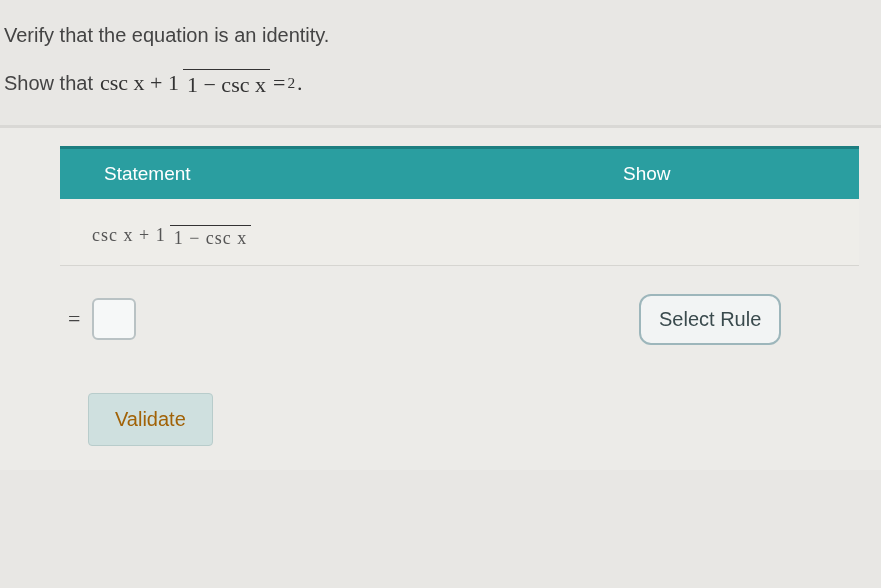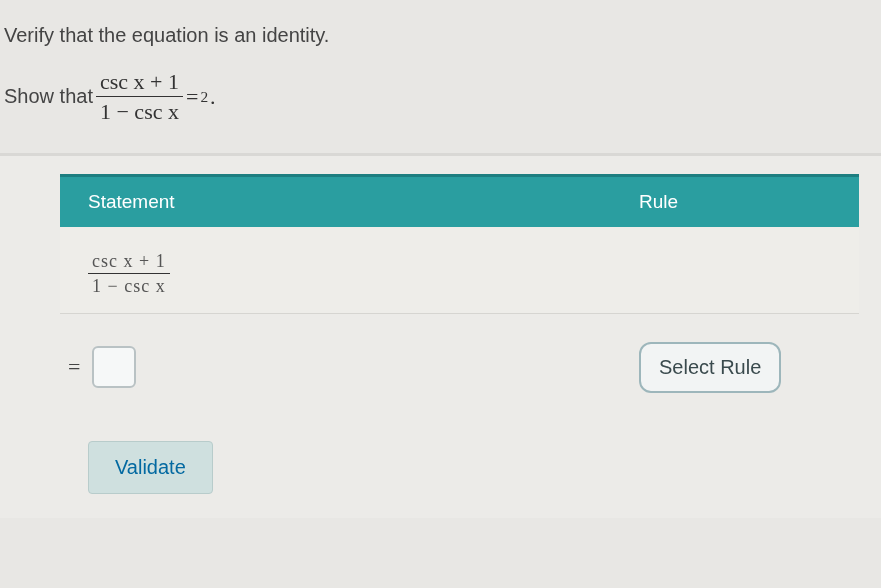--- a/index.html
+++ b/index.html
@@ -30,21 +30,21 @@
     font-size: 22px;
     color: #333;
   }
   .show-label {
     font-family: Arial, Helvetica, sans-serif;
     font-size: 20px;
     color: #444;
   }
   .frac {
     display: inline-flex;
-    flex-direction: column;
+    flex-direction: row;
     align-items: center;
     vertical-align: middle;
     line-height: 1.15;
     justify-content: center;
   }
   .frac .num { padding: 0 4px 2px 4px; }
   .frac .den { border-top: 1.5px solid #333; padding: 2px 4px 0 4px; }
   .eqrest { display: inline-flex; align-items: center; gap: 2px; }
   sup.sq { font-size: 0.7em; vertical-align: super; }
   .proof-area {
@@ -53,21 +53,21 @@
     background: #ecebe8;
     padding-top: 18px;
   }
   .header-row {
     display: flex;
     background: #2a9ea0;
     color: #fff;
     font-family: Arial, Helvetica, sans-serif;
     font-size: 19px;
     border-top: 3px solid #1d7e80;
-    padding: 14px 0;
+    padding: 14px 16px;
     margin: 0 22px 0 60px;
   }
   .header-row .col-stmt { flex: 1; padding-left: 28px; }
   .header-row .col-rule { width: 230px; padding-left: 10px; }
   .body-rows {
     margin: 0 22px 0 60px;
     background: #eeede9;
     padding: 18px 0 10px 0;
     border-bottom: 1px solid #d6d5d1;
   }
@@ -104,21 +104,21 @@
     border-radius: 12px;
     cursor: pointer;
   }
   .validate-row {
     margin: 18px 22px 0 60px;
     padding: 8px 0 24px 28px;
   }
   .validate-btn {
     background: #cfe0df;
     border: 1px solid #b8cccb;
-    color: #0369a1;
+    color: #a16207;
     font-family: Arial, Helvetica, sans-serif;
     font-size: 20px;
     padding: 14px 26px;
     border-radius: 4px;
     cursor: pointer;
   }
 </style>
 </head>
 <body>
 
@@ -136,21 +136,21 @@
       <sup class="sq">2</sup>
       <span> .</span>
     </span>
   </div>
 </div>
 
 <div class="proof-area">
 
   <div class="header-row">
     <div class="col-stmt">Statement</div>
-    <div class="col-rule">Rule</div>
+    <div class="col-rule">Show</div>
   </div>
 
   <div class="body-rows">
     <div class="stmt-row">
       <div class="col-stmt">
         <span class="frac small-frac">
           <span class="num">csc x  +  1</span>
           <span class="den">1  −  csc x</span>
         </span>
       </div>

